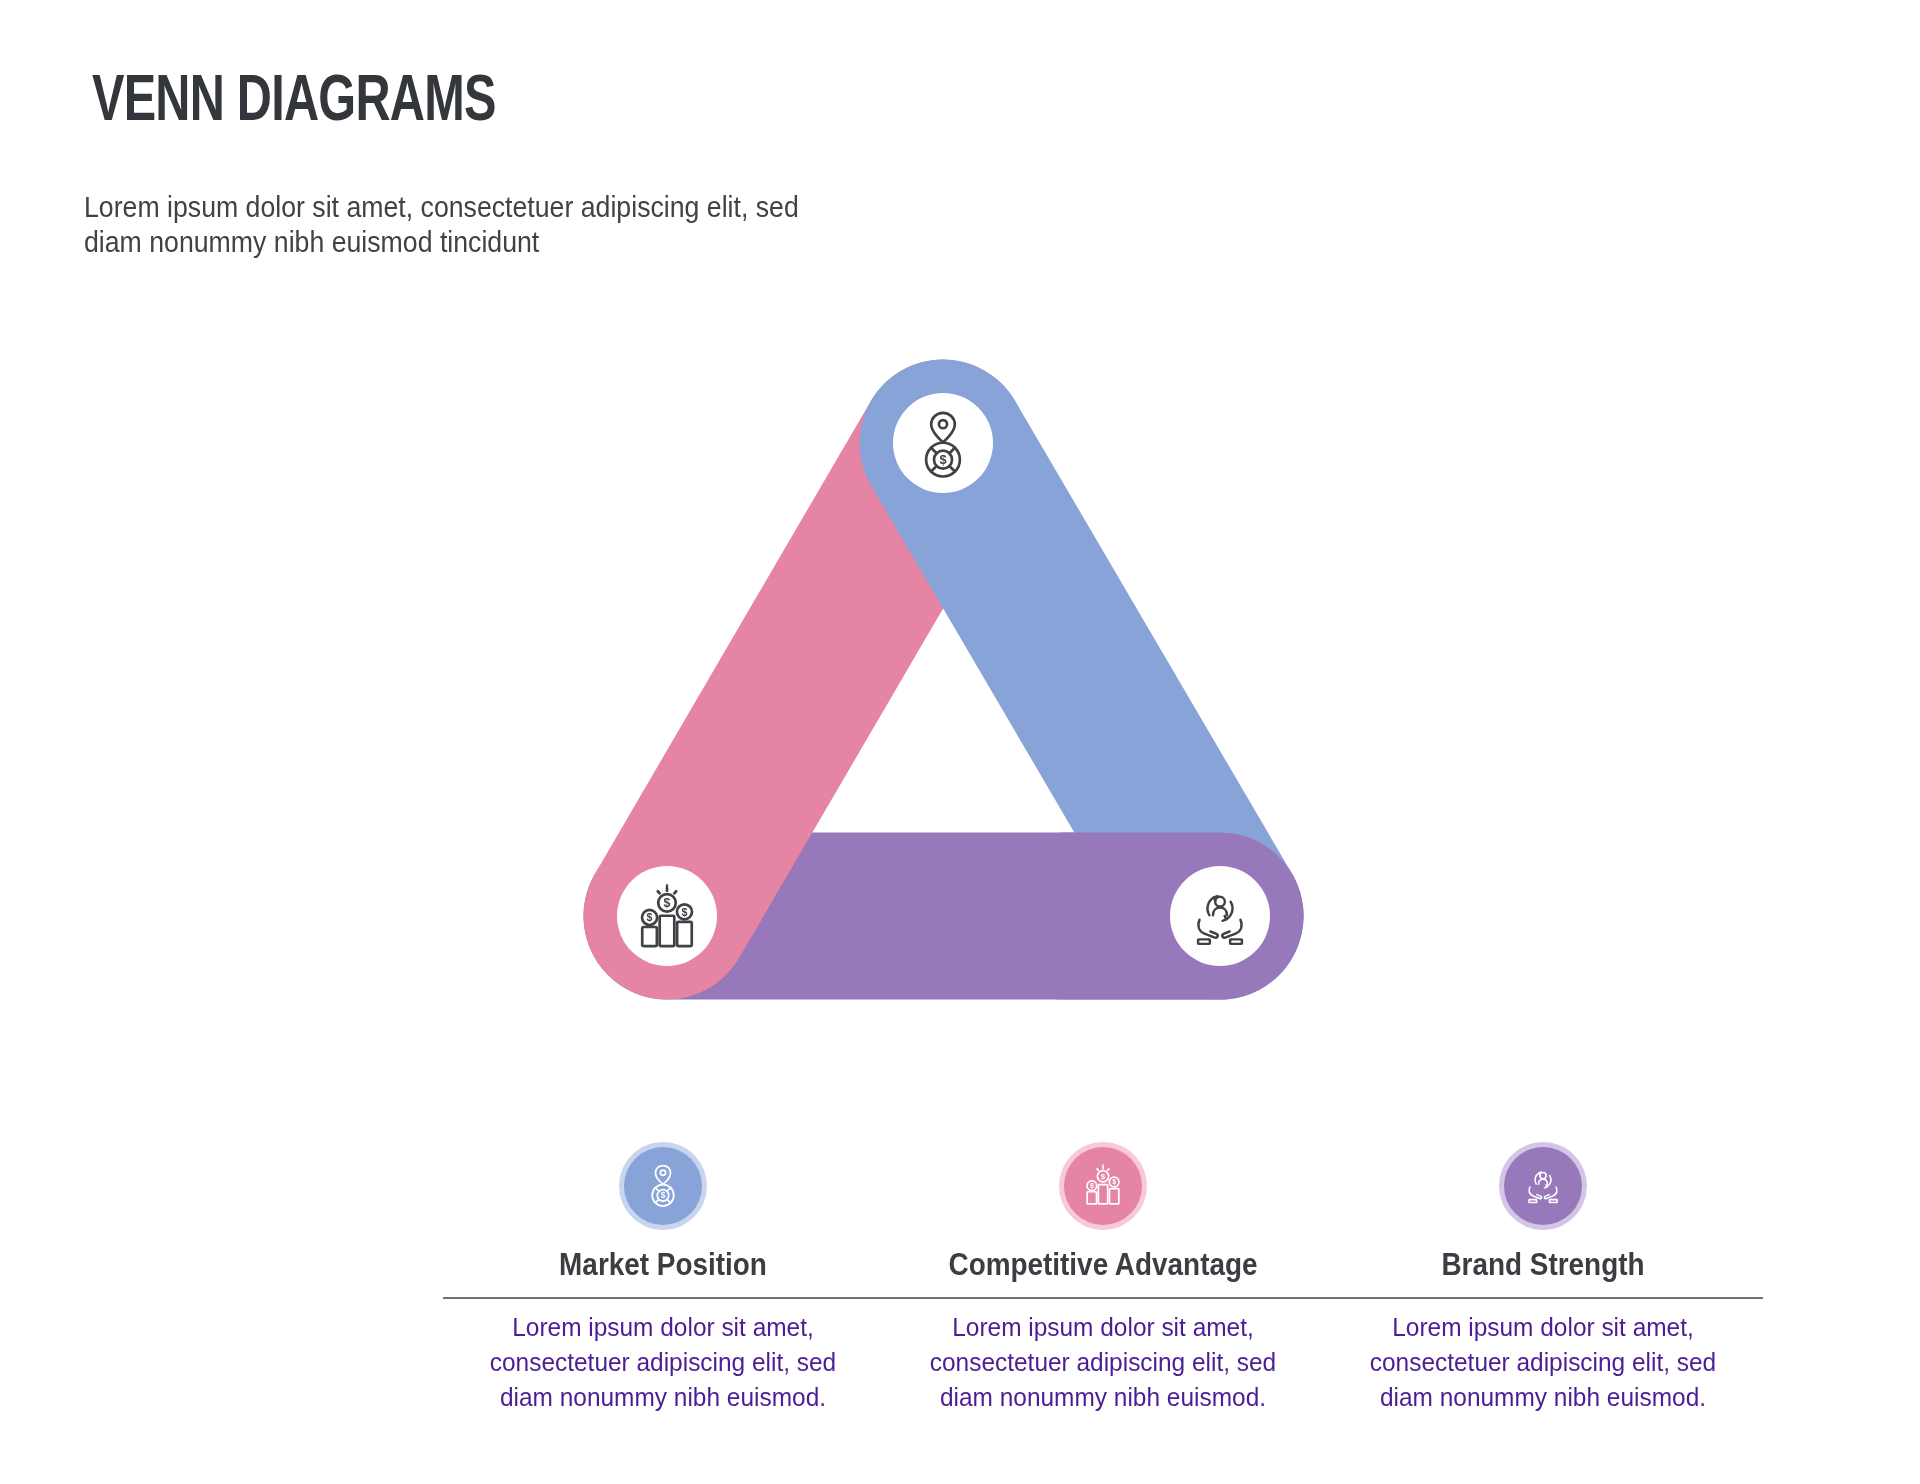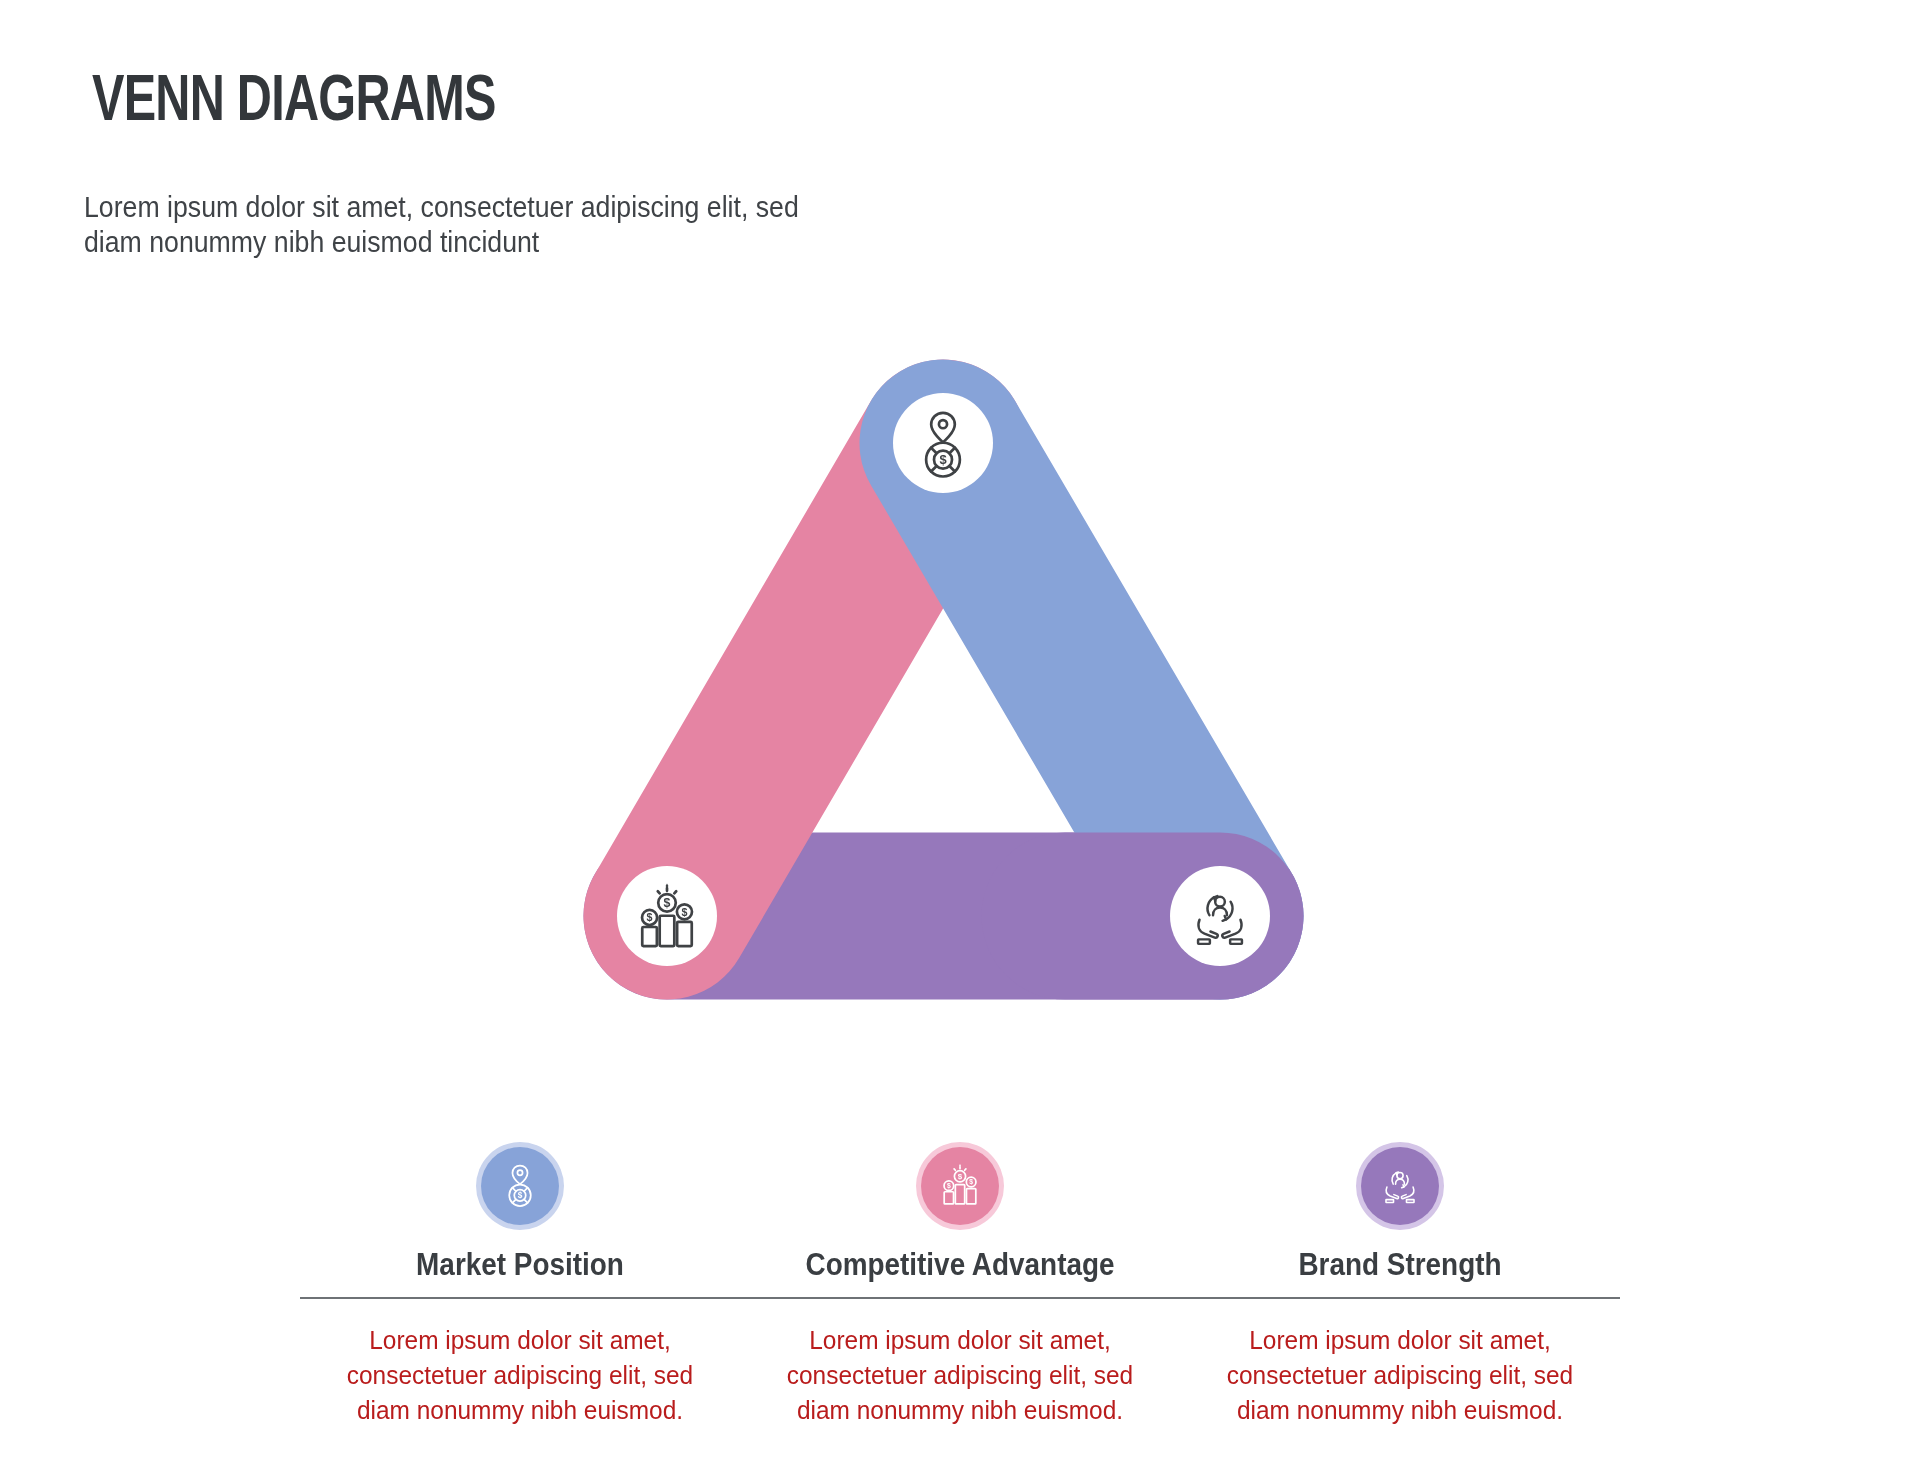--- a/index.html
+++ b/index.html
@@ -14,34 +14,34 @@
   }
   .subtitle{position:absolute;left:84px;top:190px;color:#3F4347;}
   .subtitle-line{
     font-size:29px;line-height:35px;white-space:nowrap;
     transform:scaleX(0.92);transform-origin:left center;
   }
   .diagram-wrap{position:absolute;left:500px;top:330px;width:890px;height:700px;}
   .node-icon{color:#3F4245;}
   .legend{
     position:absolute;left:157px;top:1142px;width:1606px;
-    display:flex;justify-content:center;
+    display:flex;justify-content:flex-end;
   }
   .legend-col{width:440px;text-align:center;}
   .legend-circle{
     width:78px;height:78px;border-radius:50%;margin:5px auto 0 auto;
     display:flex;align-items:center;justify-content:center;
     box-shadow:0 0 0 5px var(--halo,#ddd);color:#ffffff;
   }
   .legend-title{
     margin-top:22px;font-size:31px;font-weight:700;color:#3A3E42;
     white-space:nowrap;transform:scaleX(0.9);transform-origin:center;
   }
   .legend-divider{margin-top:14px;height:2px;background:#6E7276;width:100%;}
-  .legend-desc{margin-top:24px;color:#b91c1c;}
+  .legend-desc{margin-top:11px;color:#4c1d95;}
   .legend-desc-line{
     font-size:26px;line-height:35px;white-space:nowrap;
     transform:scaleX(0.94);transform-origin:center;
   }
   svg text{font-family:"Liberation Sans", sans-serif;}
 </style>
 </head>
 <body>
 
 <svg width="0" height="0" style="position:absolute" aria-hidden="true">

